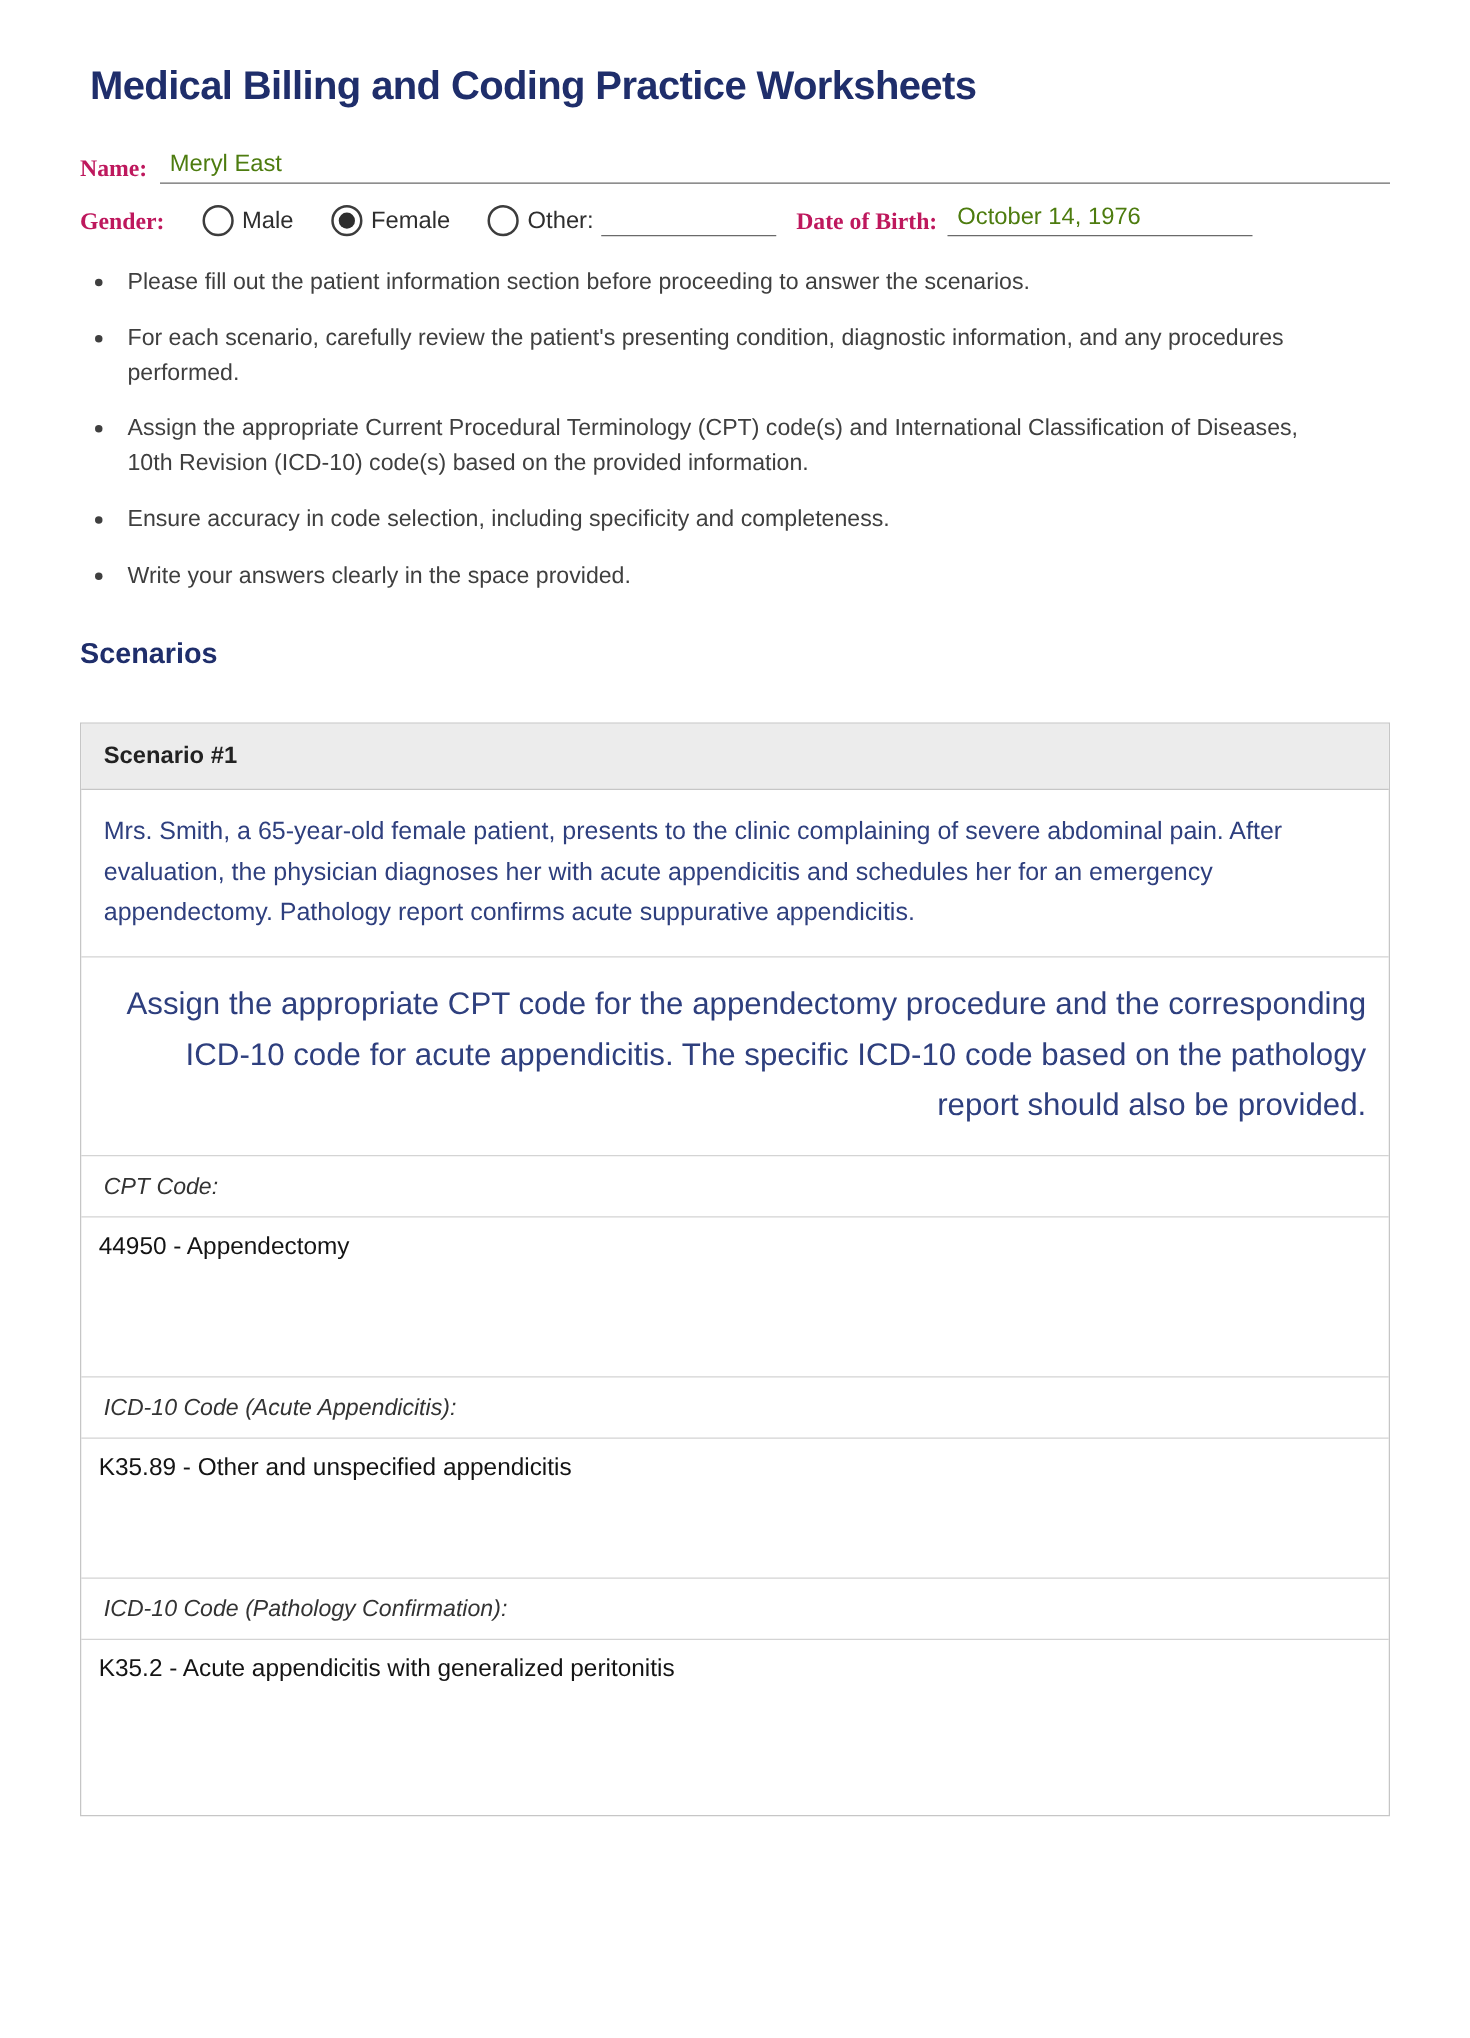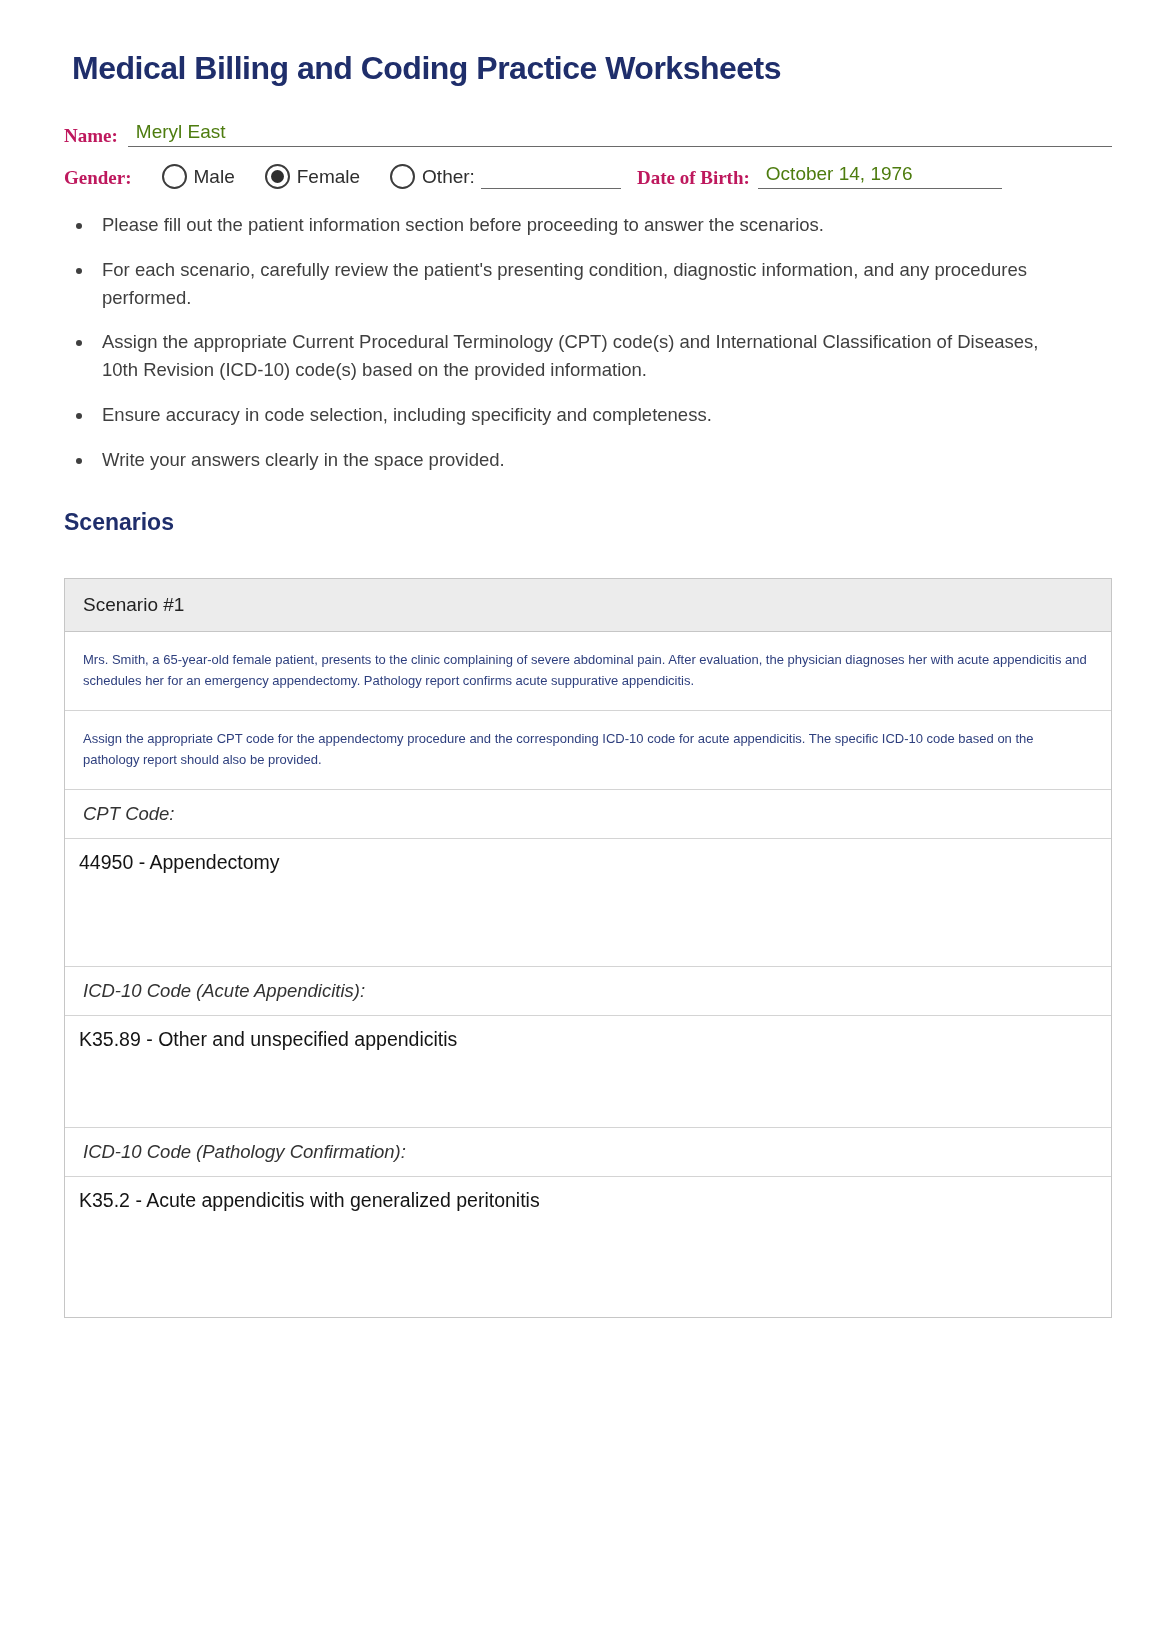--- a/index.html
+++ b/index.html
@@ -104,45 +104,46 @@
     max-width:960px;
   }
   
   .scenario{
     border:1px solid var(--border);
     margin-top:42px;
   }
   .s-header{
     background:var(--header-bg);
     border-bottom:1px solid var(--border);
-    font-weight:normal;
+    font-weight:bold;
     font-size:19px;
     color:#222222;
     padding:15px 18px;
   }
   .s-desc{
     padding:17px 18px 19px 18px;
-    font-size:13px;
+    font-size:20px;
     line-height:1.62;
     color:var(--scenario-text);
     border-bottom:1px solid var(--inner-border);
   }
   .s-task-label{
     padding:14px 18px;
     font-weight:bold;
     font-size:19px;
     color:#222222;
     border-bottom:1px solid var(--inner-border);
   }
   .s-task{
     padding:17px 18px 19px 18px;
-    font-size:13px;
+    font-size:25px;
     line-height:1.62;
     color:var(--scenario-text);
     border-bottom:1px solid var(--inner-border);
+    text-align:right;
   }
   .s-field-label{
     padding:13px 18px;
     font-style:italic;
     font-size:18.5px;
     color:#333333;
     border-bottom:1px solid var(--inner-border);
   }
   .s-answer{
     padding:12px 14px;

